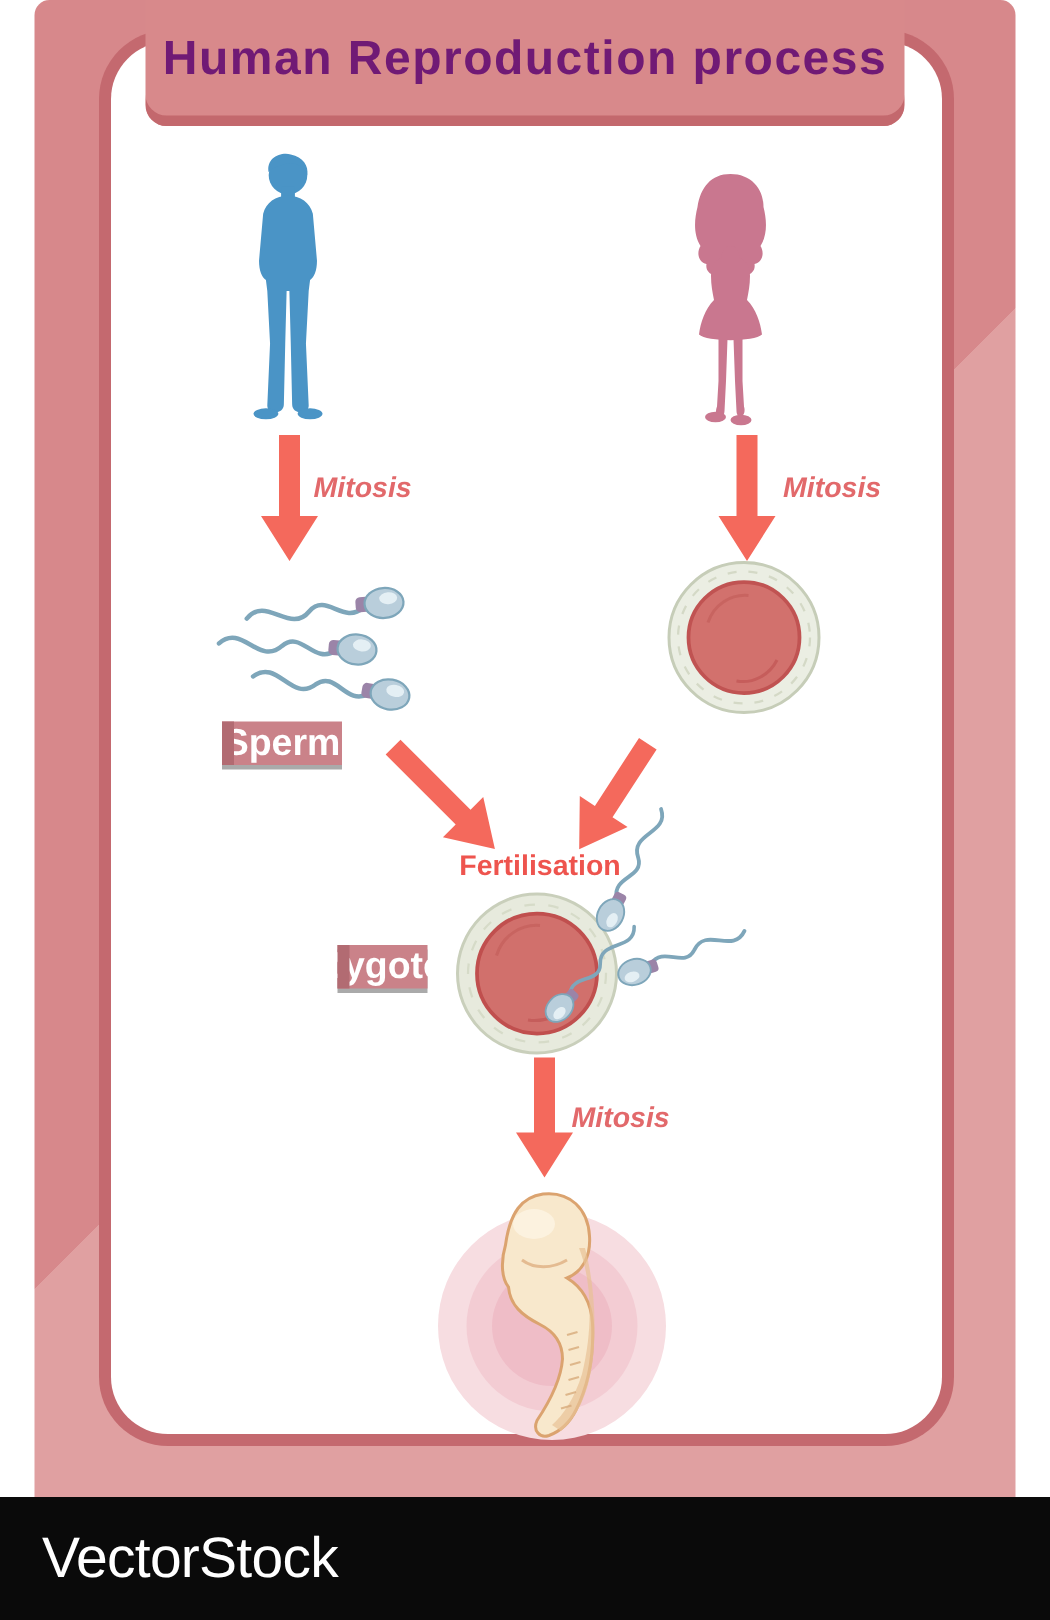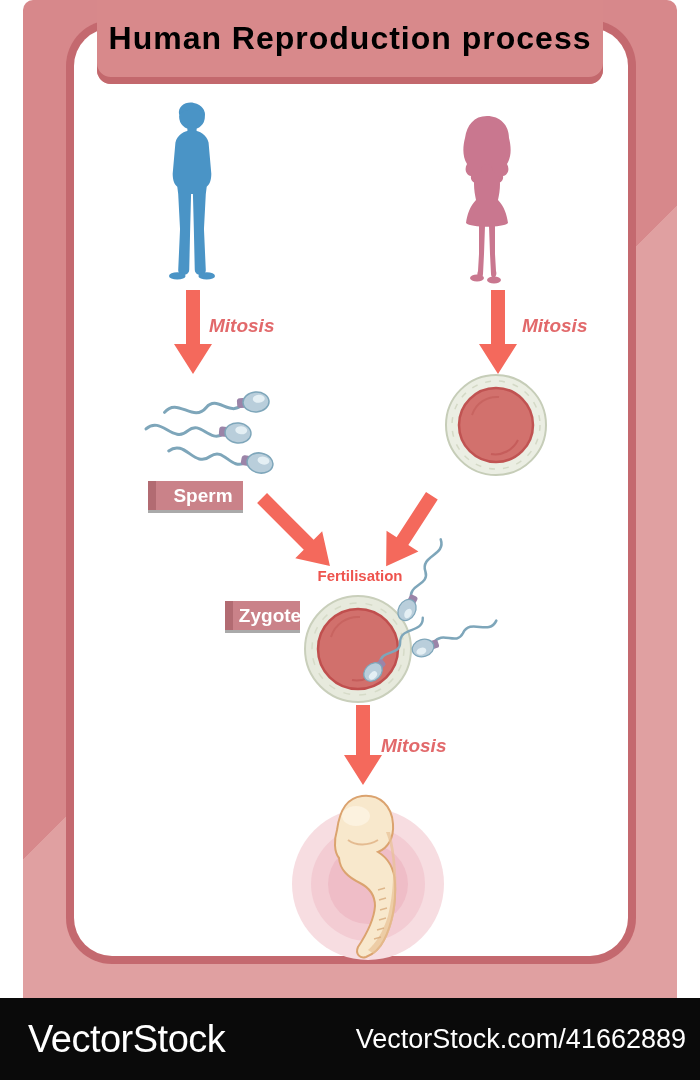--- a/index.html
+++ b/index.html
@@ -10,29 +10,29 @@
          background:linear-gradient(135deg,var(--frame) 0%,var(--frame) 52%,var(--frame-light) 52%,var(--frame-light) 100%);
          border-radius:10px 10px 0 0;}
   .bevel{position:absolute;left:66px;top:20px;width:570px;height:944px;
          background:var(--bevel);border-radius:46px;}
   .panel{position:absolute;left:74px;top:28px;width:554px;height:928px;
          background:#fff;border-radius:38px;}
   .banner{position:absolute;left:97px;top:0;width:506px;height:84px;
           background:var(--banner);border-radius:0 0 14px 14px;
           box-shadow:inset 0 -7px 0 var(--banner-shadow);
           display:flex;align-items:center;justify-content:center;}
-  .title{color:#000000;font-size:32px;font-weight:bold;letter-spacing:1px;margin-top:-8px;}
+  .title{color:#701a75;font-size:32px;font-weight:bold;letter-spacing:1px;margin-top:-8px;}
   
   .flow-label{position:absolute;font-size:19px;font-weight:bold;color:var(--mitosis-text);font-style:italic;}
   .fert-label{position:absolute;left:303px;top:567px;width:114px;text-align:center;
-              font-size:15px;font-weight:bold;color:var(--fertilisation-text);}
+              font-size:19px;font-weight:bold;color:var(--fertilisation-text);}
   
   .tag{position:absolute;height:29px;background:var(--label-bg);color:var(--label-text);
-       font-size:19px;font-weight:bold;display:flex;align-items:center;justify-content:center;
-       box-shadow:0 3px 0 rgba(125,125,125,.65);padding-left:15px;}
+       font-size:25px;font-weight:bold;display:flex;align-items:center;justify-content:center;
+       box-shadow:0 3px 0 rgba(125,125,125,.65);}
   .tag::before{content:"";position:absolute;left:0;top:0;bottom:0;width:8px;background:var(--label-edge);}
   
   svg{position:absolute;overflow:visible;}
   .man path,.man circle,.man rect,.man ellipse{fill:var(--male-silhouette);}
   .woman path,.woman ellipse{fill:var(--female-silhouette);}
   .arrow path{fill:var(--arrow);}
   .defs{width:0;height:0;position:absolute;}
   
   .wm{position:absolute;left:0;bottom:0;width:700px;height:82px;background:var(--watermark-bg);
       display:flex;align-items:center;justify-content:space-between;
@@ -122,21 +122,21 @@
   <svg style="left:295px;top:538px" width="215" height="182" viewBox="0 0 215 182">
     <circle cx="63" cy="111" r="53" fill="#e7eadd" stroke="#c9cfbb" stroke-width="2"></circle>
     <circle cx="63" cy="111" r="46" fill="none" stroke="#d6dbc8" stroke-width="1.5" stroke-dasharray="7 9"></circle>
     <circle cx="63" cy="111" r="40" fill="#d1706c" stroke="#c04f4e" stroke-width="2.5"></circle>
     <path d="M36,99 C40,86 52,78 65,79" fill="none" stroke="#c25b58" stroke-width="2" opacity=".6"></path>
     <path d="M87,127 C81,138 69,144 57,142" fill="none" stroke="#ba4a49" stroke-width="2" opacity=".5"></path>
     <use href="#sperm-sym" transform="translate(112,72) rotate(118) scale(0.85)"></use>
     <use href="#sperm-sym" transform="translate(128,110) rotate(162) scale(0.85)"></use>
     <use href="#sperm-sym" transform="translate(78,134) rotate(135) scale(0.8)"></use>
   </svg>
-  <div class="tag" style="left:225px;top:601px;width:60px">
+  <div class="tag" style="left:225px;top:630px;width:60px">
     <span>Zygote</span>
   </div>
 
   <svg class="arrow" style="left:342px;top:705px" width="42" height="80" viewBox="0 0 40 80">
     <path d="M13 0h14v50h12L20 80 1 50h12z"></path>
   </svg>
   <span class="flow-label" style="left:381px;top:735px">Mitosis</span>
 
   <svg style="left:290px;top:788px" width="156" height="172" viewBox="0 0 156 172">
     <circle cx="78" cy="96" r="76" fill="#f7dde1"></circle>
@@ -151,16 +151,15 @@
       <line x1="89" y1="112" x2="96" y2="110"></line>
       <line x1="90" y1="122" x2="97" y2="120"></line>
       <line x1="89" y1="132" x2="96" y2="130"></line>
       <line x1="87" y1="142" x2="94" y2="140"></line>
       <line x1="84" y1="151" x2="91" y2="149"></line>
     </g>
   </svg>
 
   <div class="wm">
     <span class="wm-brand">VectorStock</span>
-    <span class="wm-ref">VectorStock.com/41662889</span>
   </div>
 
 </div>
 
 </body></html>

